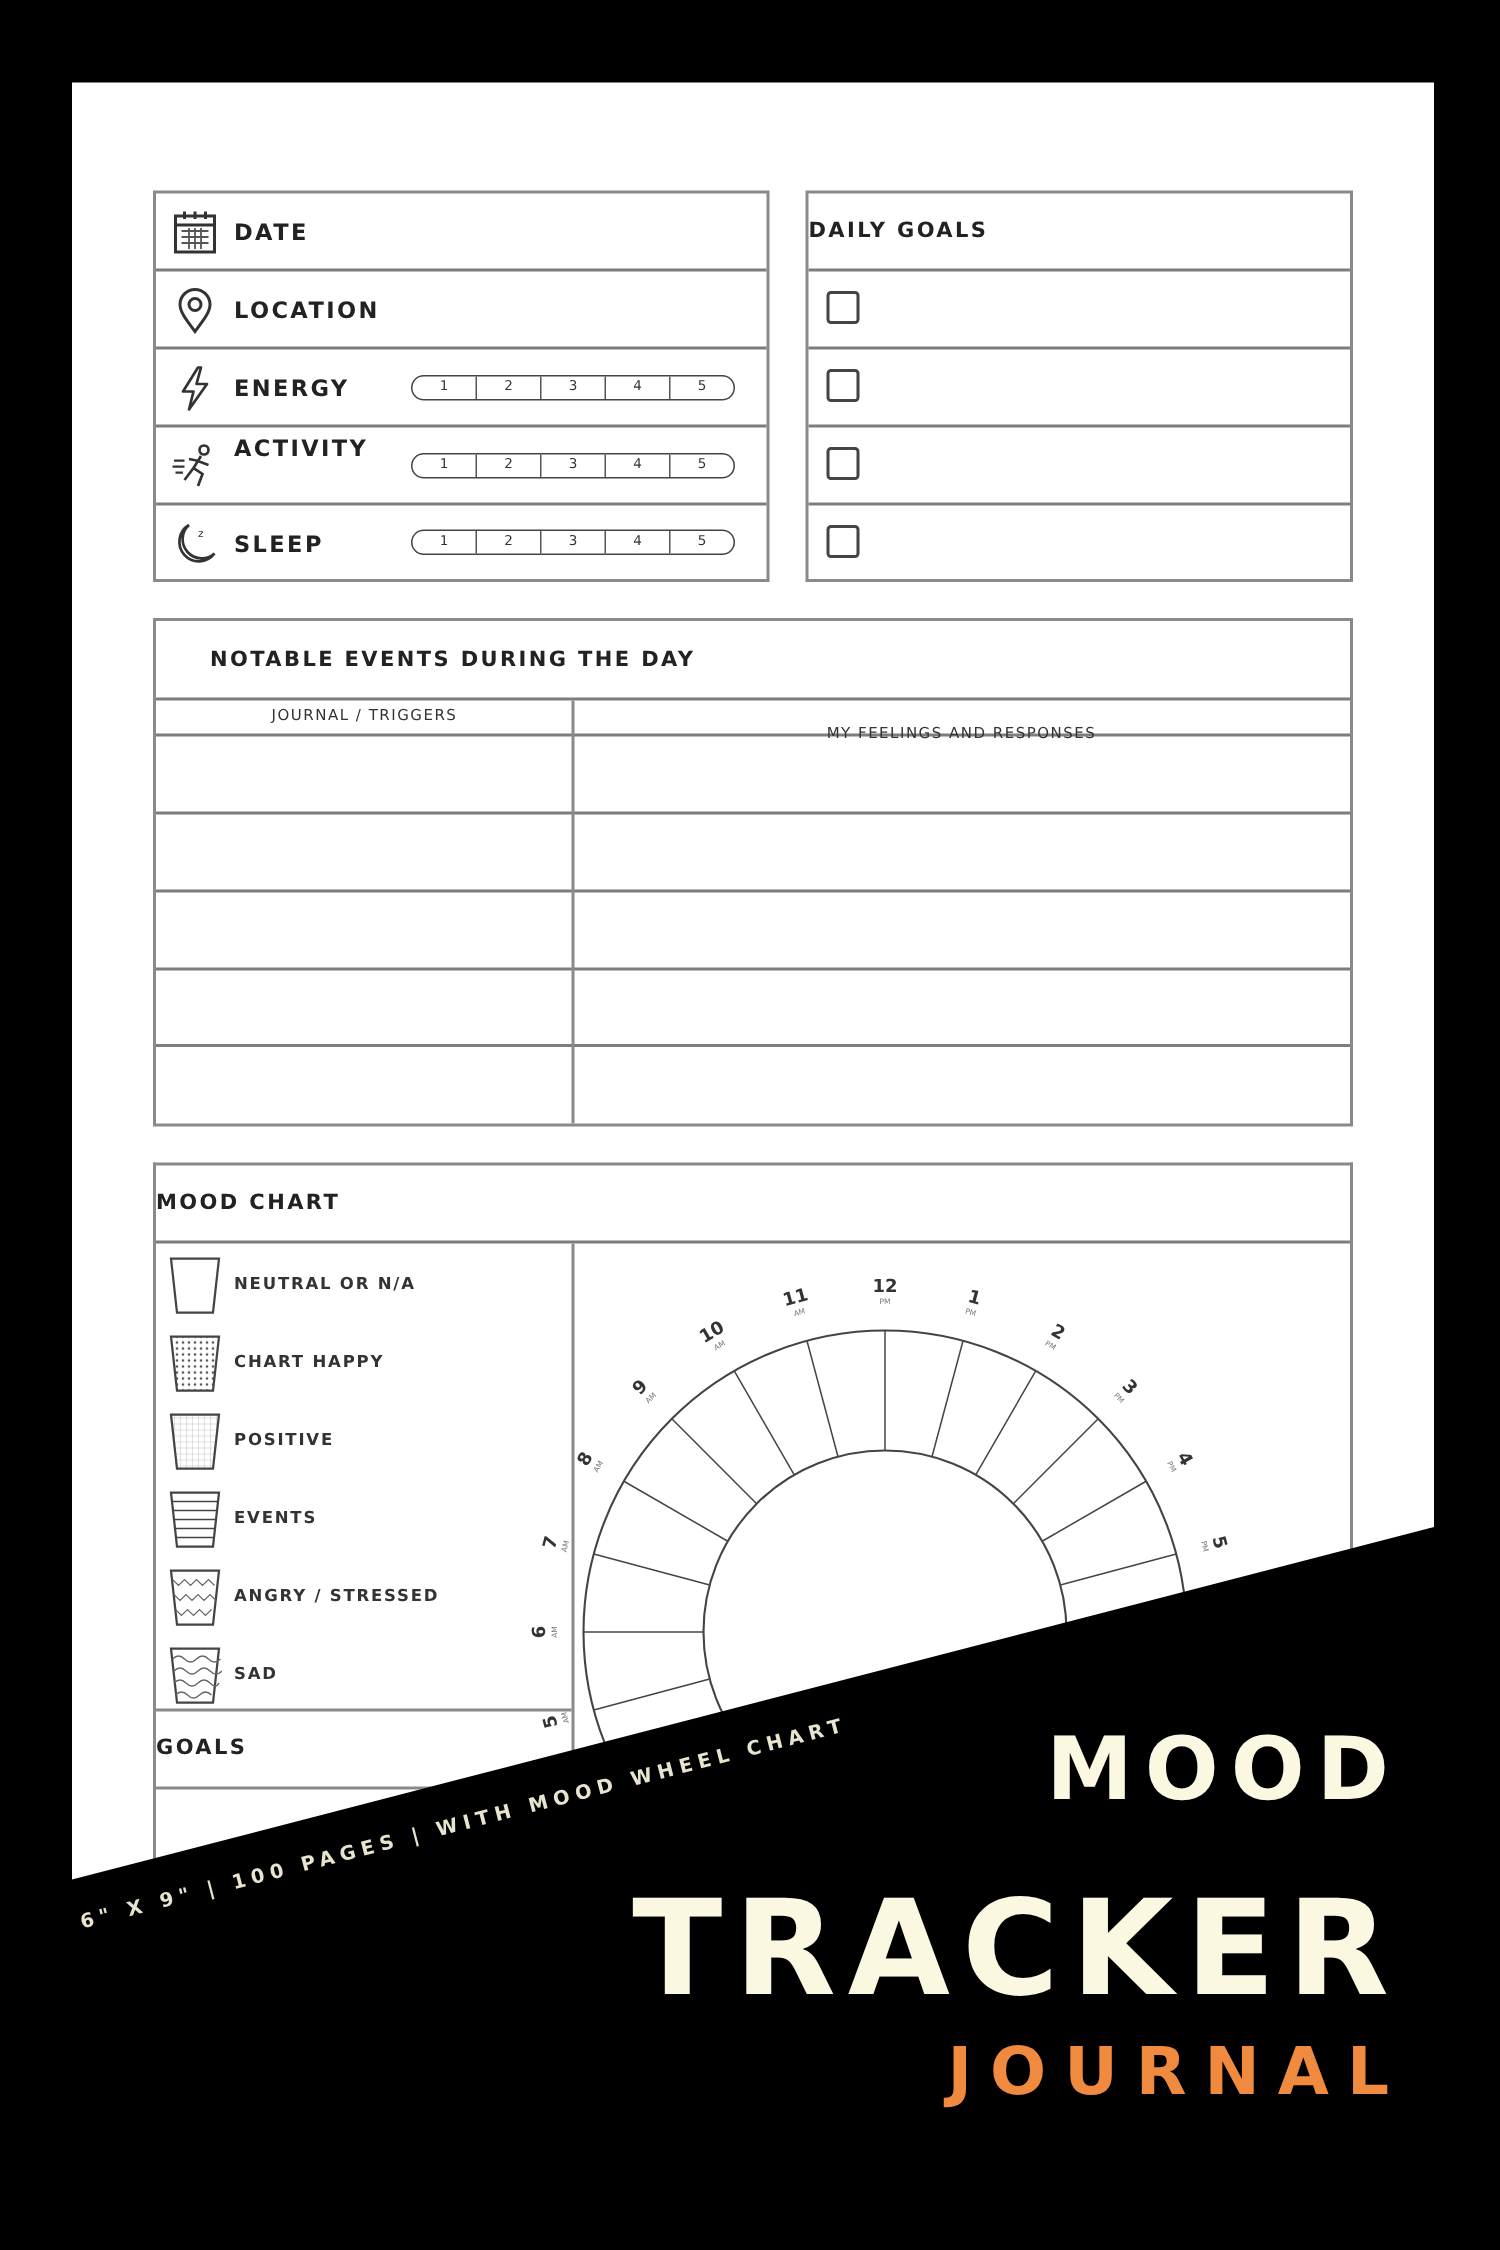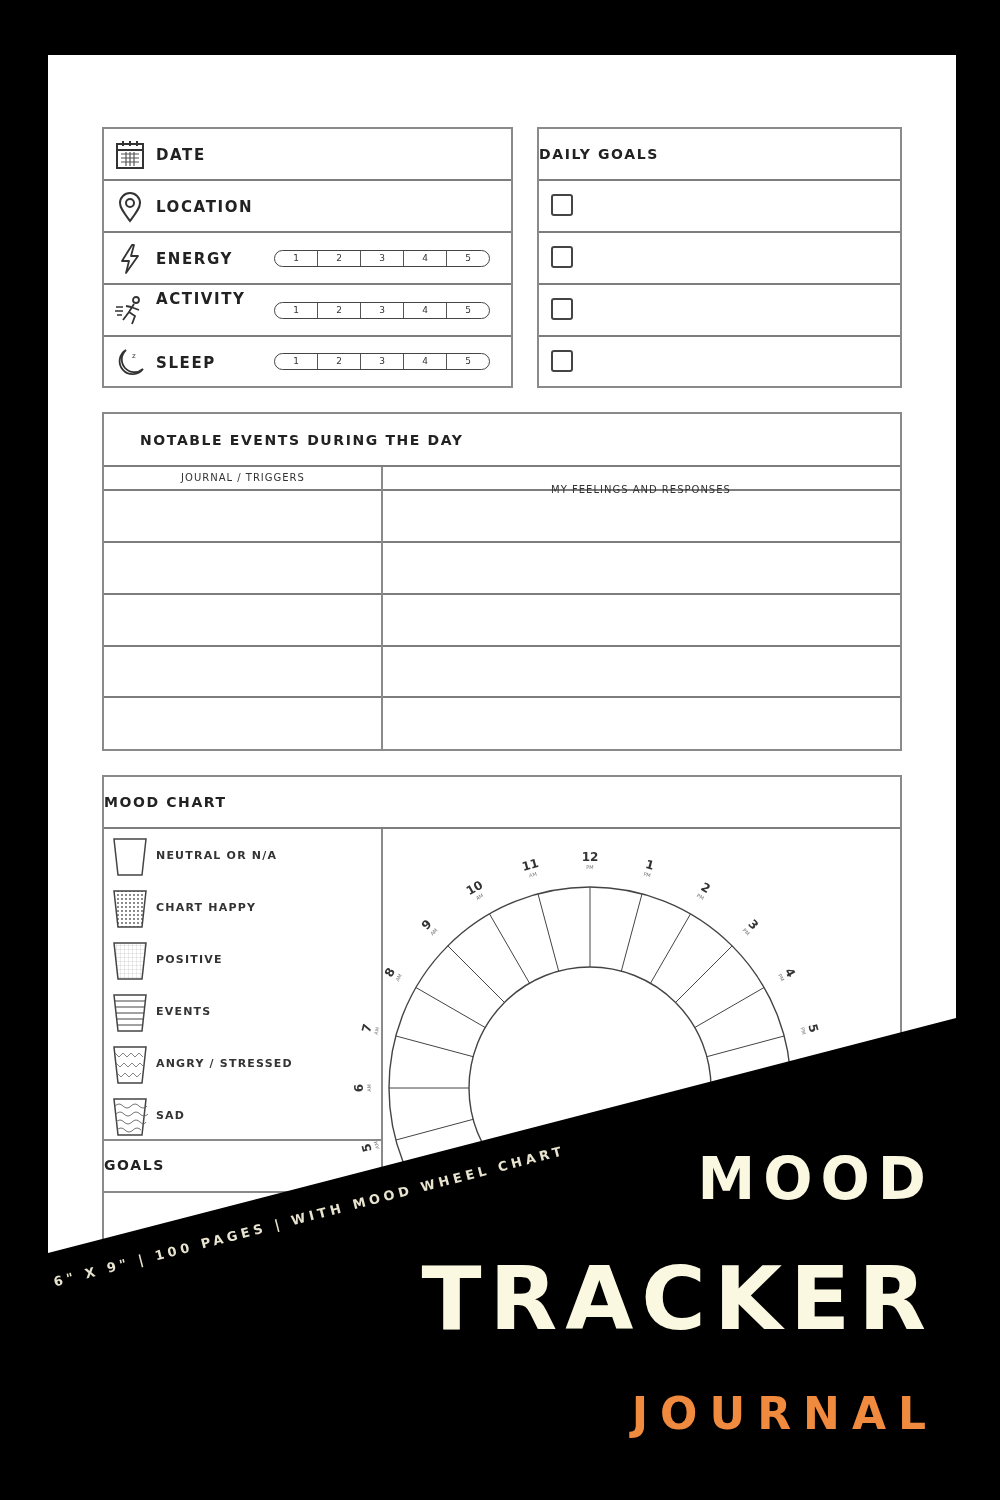--- a/index.html
+++ b/index.html
@@ -40,21 +40,21 @@
     color: #e8e4cf; font-size: 13px; letter-spacing: 4px; font-weight: bold; white-space: nowrap;
   }
   .title1, .title2 {
     position: absolute; right: 66px; color: #fbf8e1; font-weight: bold;
     font-family: "DejaVu Sans", sans-serif; letter-spacing: 8px; line-height: 1;
   }
   .title1 { top: 1150px; font-size: 58px; }
   .title2 { top: 1255px; font-size: 88px; }
   .title3 {
     position: absolute; right: 62px; top: 1360px; color: #f08a3e; font-weight: bold;
-    font-size: 44px; letter-spacing: 12px; line-height: 1; margin-top: 32px;
+    font-size: 44px; letter-spacing: 12px; line-height: 1;
   }
 </style>
 </head>
 <body>
 
 <div class="page">
 
   <div class="box" style="left:54px; top:72px; width:411px; height:261px;">
     <div class="row" style="top:0; height:52px;">
       <svg class="icon" style="top:10px;" viewBox="0 0 32 32">

